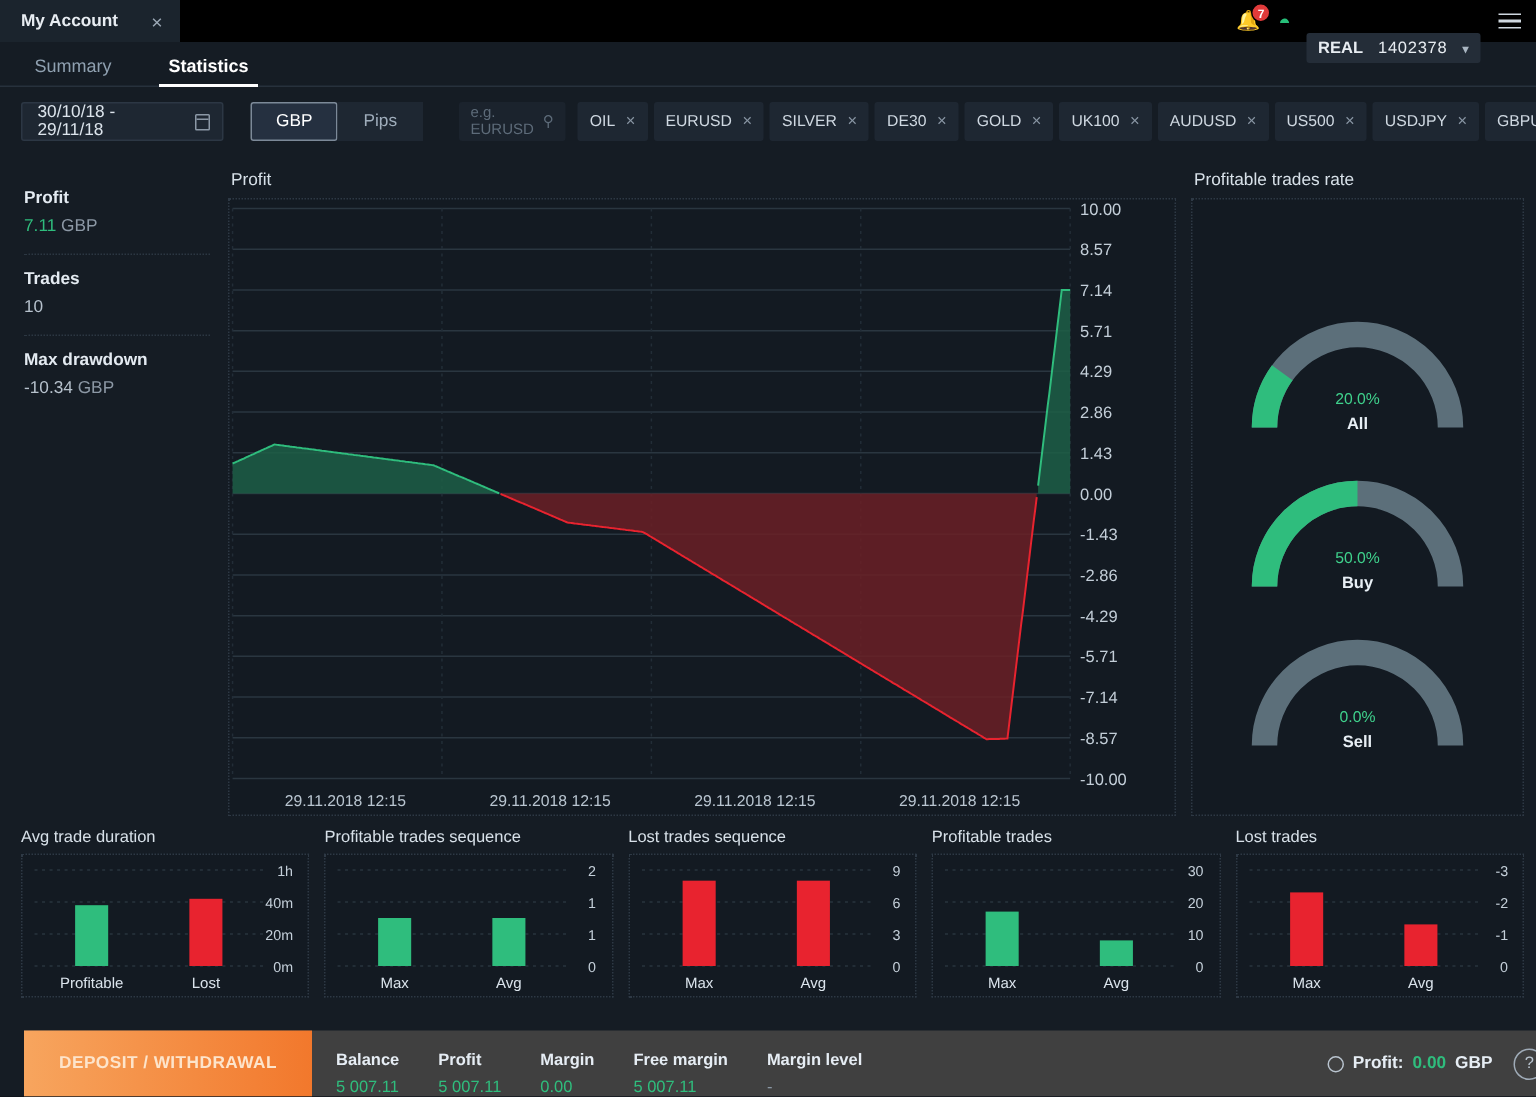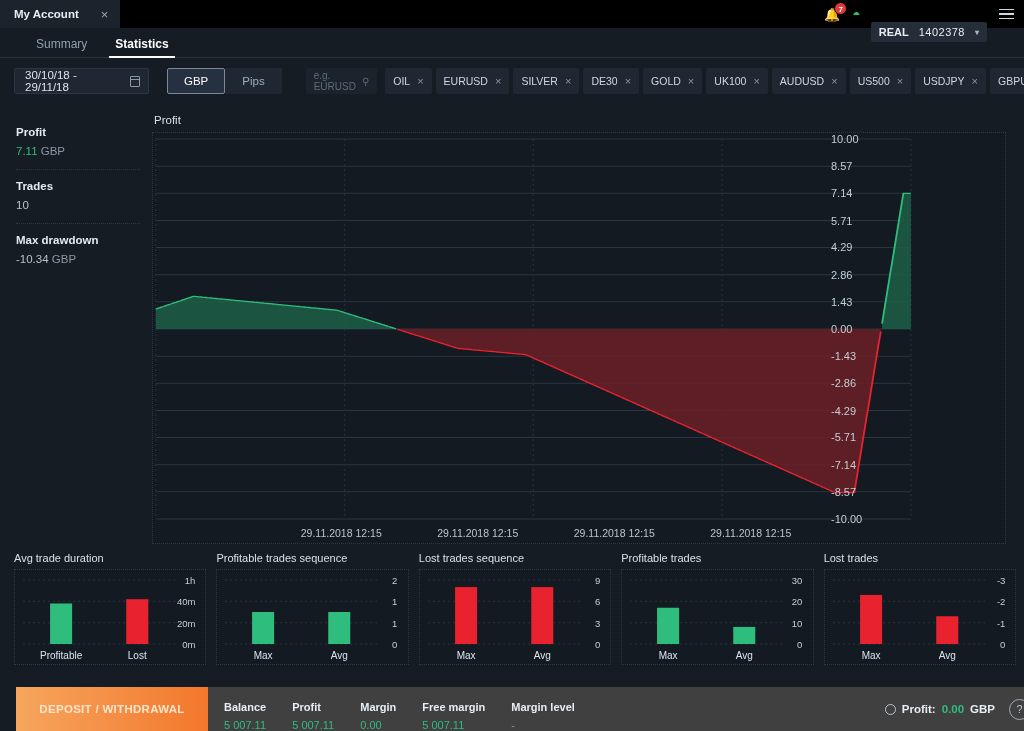--- a/index.html
+++ b/index.html
@@ -39,27 +39,27 @@
     padding: 4px 8px; display: flex; align-items: center; gap: 10px; border-radius: 2px; margin-top: 36px;
   }
   .acct-sel .num { font-weight: normal; letter-spacing: .5px; }
   .acct-sel .chev { font-size: 8px; color: #aab6c2; }
   .burger { display: flex; flex-direction: column; gap: 3px; padding: 2px; cursor: pointer; }
   .burger i { display: block; width: 15px; height: 1.5px; background: #cfd8e0; }
 
   
   .navtabs {
     height: 30px; background: #151c24; display: flex; align-items: flex-end;
-    padding-left: 36px; gap: 28px; border-bottom: 1px solid #27313c;
+    padding-left: 23px; gap: 28px; border-bottom: 1px solid #27313c;
   }
   .navtab {
     font-size: 12px; color: #8fa0b0; padding-bottom: 6px; cursor: pointer;
     position: relative;
   }
-  .navtab.active { color: #ffffff; font-weight: bold; }
+  .navtab.active { color: #ffffff; font-weight: bold; margin-left: 10px; }
   .navtab.active::after {
     content: ""; position: absolute; left: -6px; right: -6px; bottom: -1px;
     height: 2px; background: #ffffff;
   }
 
   
   .filters {
     height: 46px; display: flex; align-items: center; padding: 0 8px 0 14px;
     gap: 8px; background: #151c24;
   }
@@ -310,20 +310,38 @@
             <text x="560" y="362.83" fill="#c3ced8" font-size="11">-8.57</text>
             <text x="560" y="390" fill="#c3ced8" font-size="11">-10.00</text>
             <text x="70.25" y="404" fill="#b9c5d0" font-size="10.5" text-anchor="middle">29.11.2018 12:15</text>
             <text x="206.75" y="404" fill="#b9c5d0" font-size="10.5" text-anchor="middle">29.11.2018 12:15</text>
             <text x="343.25" y="404" fill="#b9c5d0" font-size="10.5" text-anchor="middle">29.11.2018 12:15</text>
             <text x="479.75" y="404" fill="#b9c5d0" font-size="10.5" text-anchor="middle">29.11.2018 12:15</text>
           </svg>
       </div>
     </div>
 
+    <div class="right">
+      <div class="panel-title">Profitable trades rate</div>
+      <div class="gaugebox">
+        <svg id="gauge-svg" width="100%" height="412" viewBox="0 0 220 412">
+            <path d="M 48 152 A 62 62 0 1 1 172 151.99999999999997" fill="none" stroke="#5c6f7a" stroke-width="17" stroke-linecap="butt"></path>
+            <path d="M 48 152 A 62 62 0 0 1 59.84094634875325 115.55731435786667" fill="none" stroke="#2fbd7d" stroke-width="17" stroke-linecap="butt"></path>
+            <text x="110" y="136" fill="#3fd18c" font-size="10.5" text-anchor="middle">20.0%</text>
+            <text x="110" y="153" fill="#e8eff5" font-size="11" text-anchor="middle" font-weight="bold">All</text>
+            <path d="M 48 258 A 62 62 0 1 1 172 258" fill="none" stroke="#5c6f7a" stroke-width="17" stroke-linecap="butt"></path>
+            <path d="M 48 258 A 62 62 0 0 1 109.99999999999999 196" fill="none" stroke="#2fbd7d" stroke-width="17" stroke-linecap="butt"></path>
+            <text x="110" y="242" fill="#3fd18c" font-size="10.5" text-anchor="middle">50.0%</text>
+            <text x="110" y="259" fill="#e8eff5" font-size="11" text-anchor="middle" font-weight="bold">Buy</text>
+            <path d="M 48 364 A 62 62 0 1 1 172 364" fill="none" stroke="#5c6f7a" stroke-width="17" stroke-linecap="butt"></path>
+            <text x="110" y="348" fill="#3fd18c" font-size="10.5" text-anchor="middle">0.0%</text>
+            <text x="110" y="365" fill="#e8eff5" font-size="11" text-anchor="middle" font-weight="bold">Sell</text>
+          </svg>
+      </div>
+    </div>
   </div>
 
   <div class="minis" id="mini-row">
       <div class="mini">
         <h4>Avg trade duration</h4>
         <div class="minibox"><svg width="100%" height="96" viewBox="0 0 190 96" preserveAspectRatio="none">
             <line x1="8" y1="10" x2="160" y2="10" stroke="#29343e" stroke-width="1" stroke-dasharray="2 3"></line>
             <text x="180" y="14" fill="#c4cfd9" font-size="9.5" text-anchor="end">1h</text>
             <line x1="8" y1="31.333333333333332" x2="160" y2="31.333333333333332" stroke="#29343e" stroke-width="1" stroke-dasharray="2 3"></line>
             <text x="180" y="35.33333333333333" fill="#c4cfd9" font-size="9.5" text-anchor="end">40m</text>

